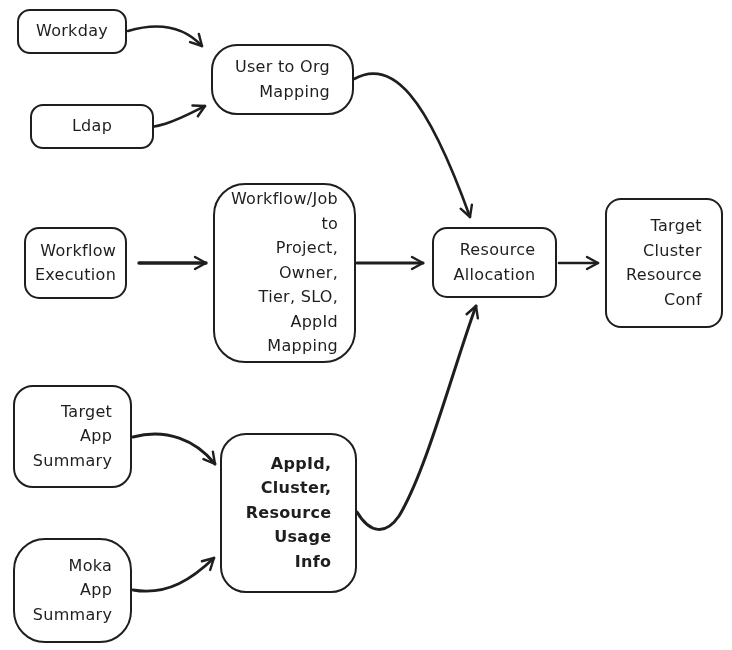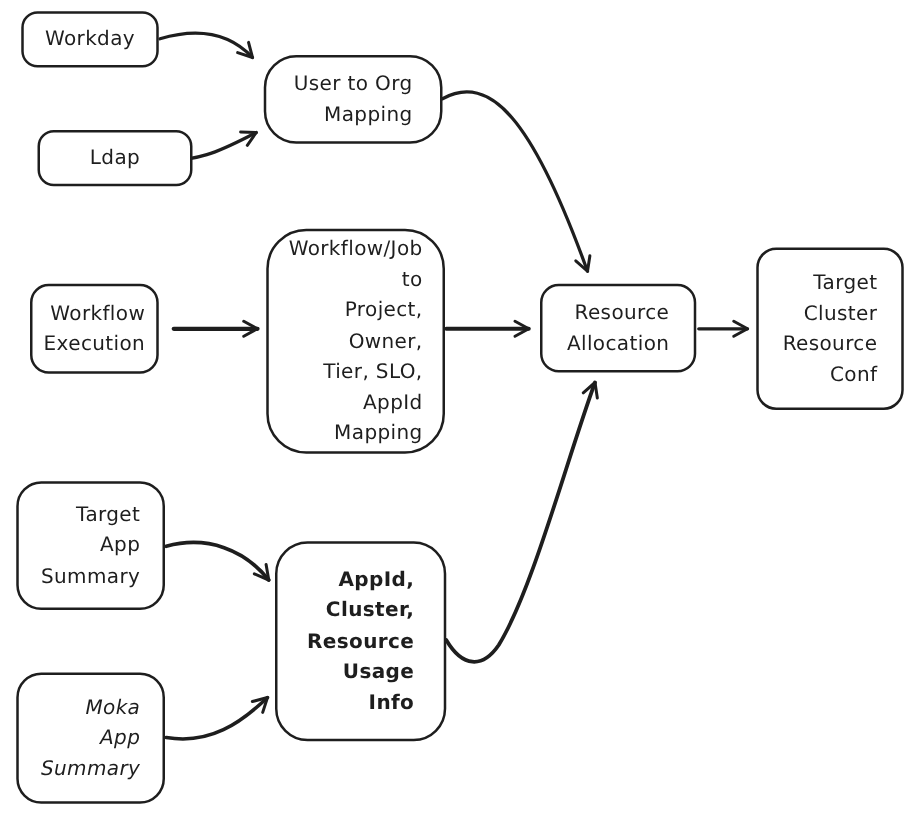--- a/index.html
+++ b/index.html
@@ -56,21 +56,21 @@
   }
   
   #node-workday              { left: 17px;  top: 9px;   width: 110px; height: 45px;  border-radius: 13px; }
   #node-ldap                 { left: 14px;  top: 104px; width: 124px; height: 45px;  border-radius: 13px; margin-left: 16px; }
   #node-user-org             { left: 211px; top: 44px;  width: 143px; height: 71px;  border-radius: 26px; }
   #node-workflow-execution   { left: 24px;  top: 227px; width: 103px; height: 72px;  border-radius: 15px; }
   #node-workflow-job-mapping { left: 213px; top: 183px; width: 143px; height: 180px; border-radius: 32px; }
   #node-resource-allocation  { left: 432px; top: 227px; width: 125px; height: 71px;  border-radius: 15px; }
   #node-target-cluster       { left: 605px; top: 198px; width: 118px; height: 130px; border-radius: 16px; }
   #node-monarch              { left: 13px;  top: 385px; width: 119px; height: 103px; border-radius: 20px; }
-  #node-moka                 { left: 13px;  top: 538px; width: 119px; height: 105px; border-radius: 20px; font-style: italic; }
+  #node-moka                 { left: 13px;  top: 538px; width: 119px; height: 105px; border-radius: 32px; }
   #node-appid-usage          { left: 220px; top: 433px; width: 137px; height: 160px; border-radius: 26px; font-weight: bold; }
 </style>
 </head>
 <body>
 
 <div id="canvas">
 
   <svg id="edges" viewBox="0 0 732 650" xmlns="http://www.w3.org/2000/svg">
     <defs>
       <marker id="arrow" markerUnits="userSpaceOnUse" markerWidth="20" markerHeight="20" refX="14" refY="9" orient="auto">

